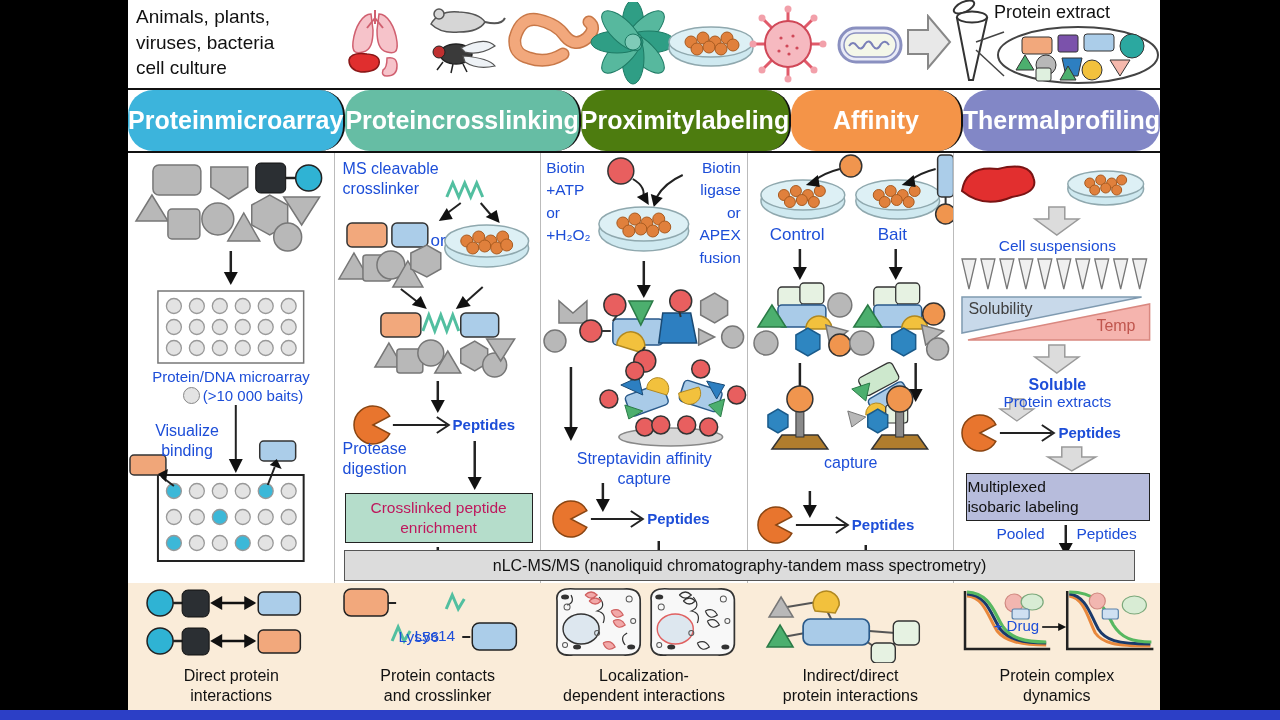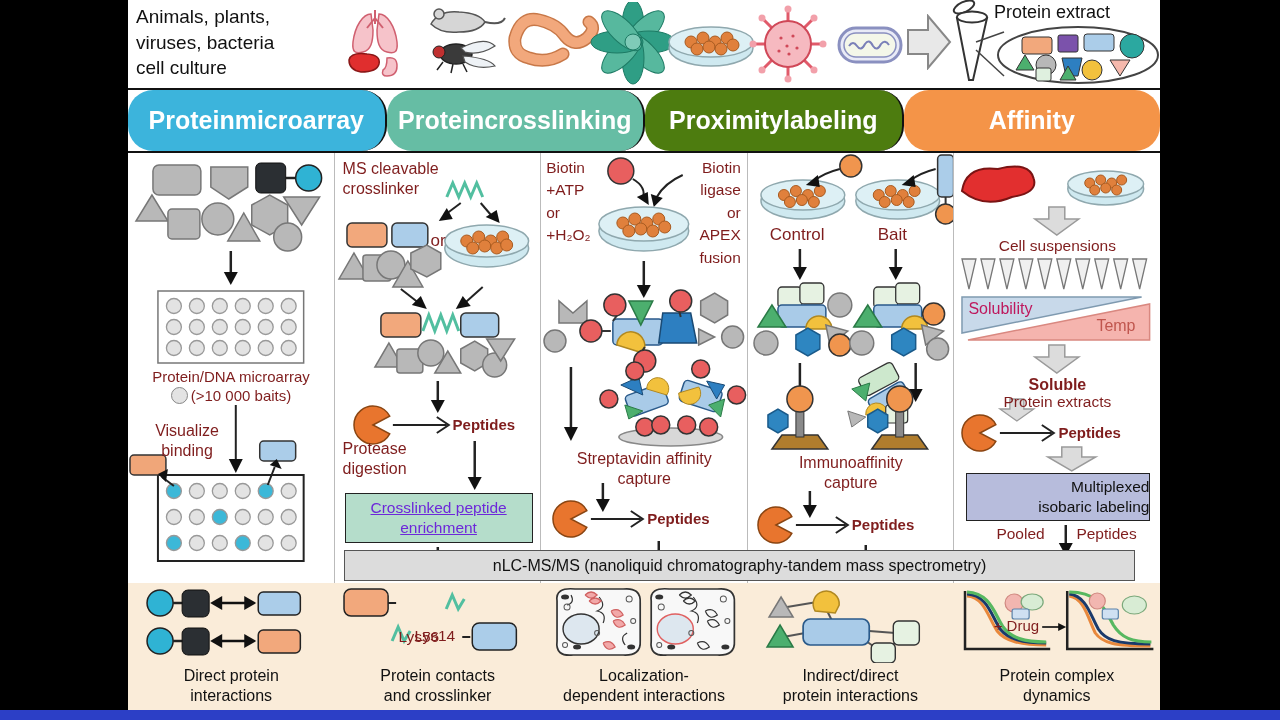--- a/index.html
+++ b/index.html
@@ -15,26 +15,26 @@
   
   .headers{position:absolute;left:0;top:88px;width:1032px;height:65px;display:flex;border-top:2px solid #111;border-bottom:2px solid #111;box-sizing:border-box;}
   .hcell{flex:1;display:flex;flex-direction:row;align-items:center;justify-content:center;
     color:#fff;font-weight:bold;font-size:25px;line-height:1.22;border-right:2px solid #111;box-sizing:border-box;border-radius:25px;}
   .hcell:last-child{border-right:none;}
   .h1{background:#3cb4dc;} .h2{background:#66bda4;} .h3{background:#4d7c0f;} .h4{background:#f49448;} .h5{background:#8287c6;}
   
   .main{position:absolute;left:0;top:153px;width:1032px;height:430px;display:flex;background:#fff;}
   .mcol{flex:1;position:relative;border-right:1.5px solid #bbb;box-sizing:border-box;}
   .mcol:last-child{border-right:none;}
-  .lbl{position:absolute;font-size:15px;color:#7f1d1d;line-height:1.22;white-space:nowrap;}
+  .lbl{position:absolute;font-size:15px;color:#1d4ed8;line-height:1.22;white-space:nowrap;}
   .ctr{text-align:center;}
   .bold{font-weight:bold;}
   .greenbox{position:absolute;background:#b5ddcb;border:1.5px solid #222;text-align:center;
-    font-size:15.5px;line-height:1.3;color:#6d28d9;display:flex;flex-direction:column;justify-content:center;text-decoration:underline;}
-  .purplebox{position:absolute;background:#b7bcdc;border:1.5px solid #222;text-align:right;
+    font-size:15.5px;line-height:1.3;color:#be185d;display:flex;flex-direction:column;justify-content:center;}
+  .purplebox{position:absolute;background:#b7bcdc;border:1.5px solid #222;text-align:left;
     font-size:15.5px;line-height:1.3;color:#111;display:flex;flex-direction:column;justify-content:center;}
   .msbar{position:absolute;left:216px;top:550px;width:791px;height:31px;background:#dcdcdc;border:1.5px solid #555;
     box-sizing:border-box;display:flex;align-items:center;justify-content:center;font-size:16px;color:#111;}
   
   .results{position:absolute;left:0;top:583px;width:1032px;height:127px;background:#faecd9;display:flex;}
   .rpanel{flex:1;position:relative;}
   .caption{position:absolute;left:0;bottom:4px;width:100%;text-align:center;font-size:16px;line-height:1.25;color:#111;}
   .dot{display:inline-block;width:15px;height:15px;border-radius:50%;background:#e3e3e3;border:1px solid #888;vertical-align:-3px;margin-right:3px;}
   .bluebar{position:absolute;left:0;top:710px;width:1280px;height:10px;background:#2c3fc6;}
 </style>
@@ -183,20 +183,24 @@
       <div class="hcell h2">
         <div>Protein</div>
         <div>crosslinking</div>
       </div>
       <div class="hcell h3">
         <div>Proximity</div>
         <div>labeling</div>
       </div>
       <div class="hcell h4">
         <div>Affinity</div>
+      </div>
+      <div class="hcell h5">
+        <div>Thermal</div>
+        <div>profiling</div>
       </div>
     </div>
 
     <div class="main">
 
       <div class="mcol">
         <svg width="100%" height="430" viewBox="0 0 206 430" preserveAspectRatio="none">
           <g fill="#b8b8b8" stroke="#777" stroke-width="1.5">
             <rect x="25" y="12" width="48" height="30" rx="6"></rect>
             <polygon points="83,14 120,14 120,34 101,46 83,34"></polygon>
@@ -270,21 +274,21 @@
             <line x1="46" y1="333" x2="34" y2="324" stroke="#222" stroke-width="2"></line>
             <polygon points="40,316 30,321 38,329" fill="#111"></polygon>
           </g>
           <rect x="132" y="288" width="36" height="20" rx="4" fill="#abcde9" stroke="#333" stroke-width="1.5"></rect>
           <g>
             <line x1="140" y1="332" x2="147" y2="314" stroke="#222" stroke-width="2"></line>
             <polygon points="142,312 154,316 149,306" fill="#111"></polygon>
           </g>
         </svg>
         <div class="lbl ctr" style="left:0;top:215px;width:206px;">Protein/DNA microarray</div>
-        <div class="lbl ctr" style="left:0;top:234px;width:206px;"><span class="dot"></span><span>(&gt;10 000 baits)</span></div>
+        <div class="lbl ctr" style="left:0;top:234px;width:206px;padding-left:12px;"><span class="dot"></span><span>(&gt;10 000 baits)</span></div>
         <div class="lbl" style="left:14px;top:268px;width:90px;text-align:center;font-size:16px;">
           <div>Visualize</div>
           <div>binding</div>
         </div>
       </div>
 
       <div class="mcol">
         <svg width="100%" height="430" viewBox="0 0 206 430" preserveAspectRatio="none">
           <polyline points="112,44 118,30 124,44 130,30 136,44 142,30 148,44" fill="none" stroke="#52bfa0" stroke-width="3"></polyline>
           <g>
@@ -601,21 +605,20 @@
             <polyline points="88,364 100,372 88,380" fill="none" stroke="#222" stroke-width="2"></polyline>
           </g>
           <g>
             <line x1="118" y1="392" x2="118" y2="410" stroke="#222" stroke-width="2.5"></line>
             <polygon points="111,408 125,408 118,421" fill="#111"></polygon>
           </g>
         </svg>
         <div class="lbl" style="left:22px;top:72px;font-size:17px;">Control</div>
         <div class="lbl" style="left:130px;top:72px;font-size:17px;">Bait</div>
         <div class="lbl ctr" style="left:0;top:300px;width:206px;font-size:16px;">
-          <div>Immunoaffinity</div>
           <div>capture</div>
         </div>
         <div class="lbl bold" style="left:104px;top:363px;">Peptides</div>
       </div>
 
       <div class="mcol">
         <svg width="100%" height="430" viewBox="0 0 206 430" preserveAspectRatio="none">
           <path d="M8,38 Q12,12 44,16 Q76,8 80,26 Q84,40 58,44 Q30,56 8,38 Z" fill="#e22f2f" stroke="#7a1414" stroke-width="2"></path>
           <g>
             <ellipse cx="152" cy="36" rx="38" ry="16" fill="#cfe9f0" stroke="#8fa8ae" stroke-width="1.5"></ellipse>
@@ -652,21 +655,21 @@
             <line x1="46" y1="280" x2="98" y2="280" stroke="#222" stroke-width="2"></line>
             <polyline points="88,272 100,280 88,288" fill="none" stroke="#222" stroke-width="2"></polyline>
           </g>
           <polygon points="108,294 128,294 128,304 142,304 118,318 94,304 108,304" fill="#dcdcdc" stroke="#9a9a9a" stroke-width="1.5"></polygon>
           <g>
             <line x1="112" y1="372" x2="112" y2="392" stroke="#222" stroke-width="2.5"></line>
             <polygon points="105,390 119,390 112,403" fill="#111"></polygon>
           </g>
         </svg>
         <div class="lbl ctr" style="left:0;top:84px;width:206px;font-size:15.5px;">Cell suspensions</div>
-        <div class="lbl" style="left:14px;top:146px;font-size:16px;color:#be185d;">Solubility</div>
+        <div class="lbl" style="left:14px;top:146px;font-size:16px;color:#404040;">Solubility</div>
         <div class="lbl" style="left:142px;top:163px;font-size:16px;color:#c0564e;">Temp</div>
         <div class="lbl ctr bold" style="left:0;top:222px;width:206px;font-size:16px;">Soluble</div>
         <div class="lbl ctr" style="left:0;top:240px;width:206px;font-size:15.5px;">Protein extracts</div>
         <div class="lbl bold" style="left:104px;top:271px;">Peptides</div>
         <div class="purplebox" style="left:12px;top:320px;width:182px;height:46px;">
           <div>Multiplexed</div>
           <div>isobaric labeling</div>
         </div>
         <div class="lbl" style="left:42px;top:372px;font-size:15.5px;">Pooled</div>
         <div class="lbl" style="left:122px;top:372px;font-size:15.5px;">Peptides</div>

